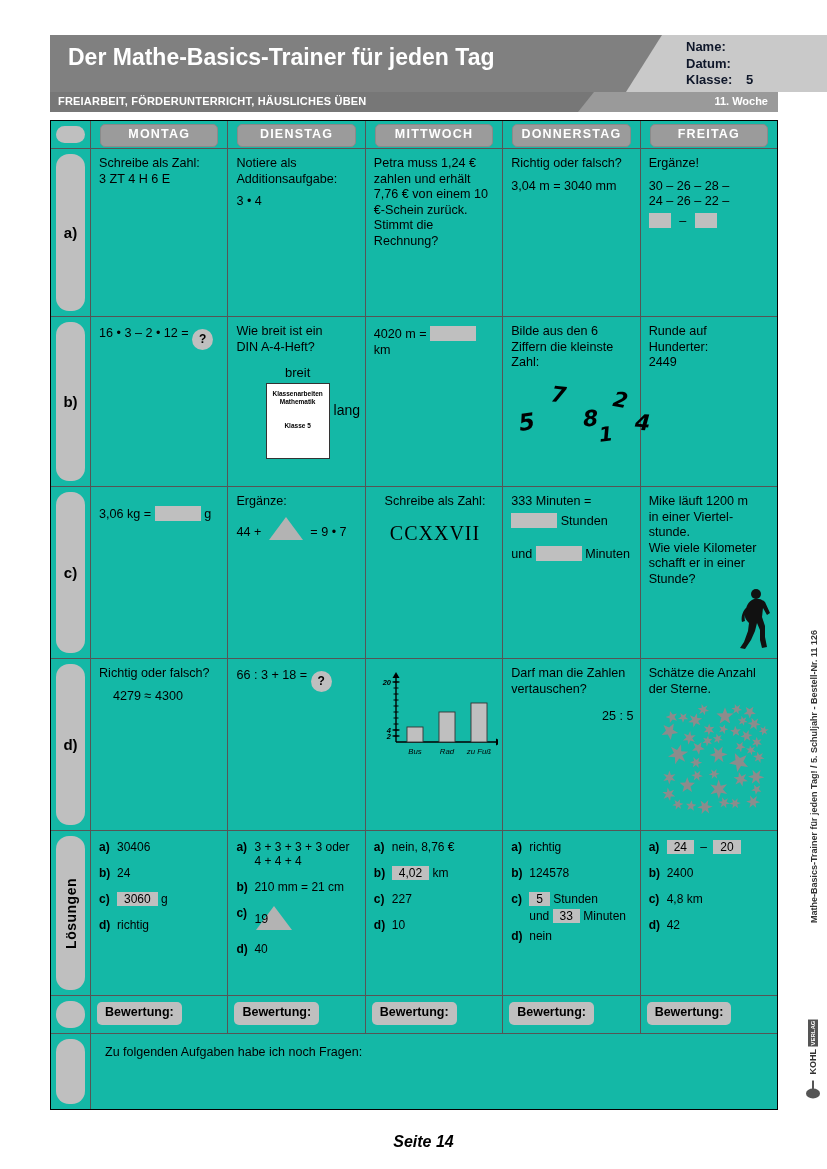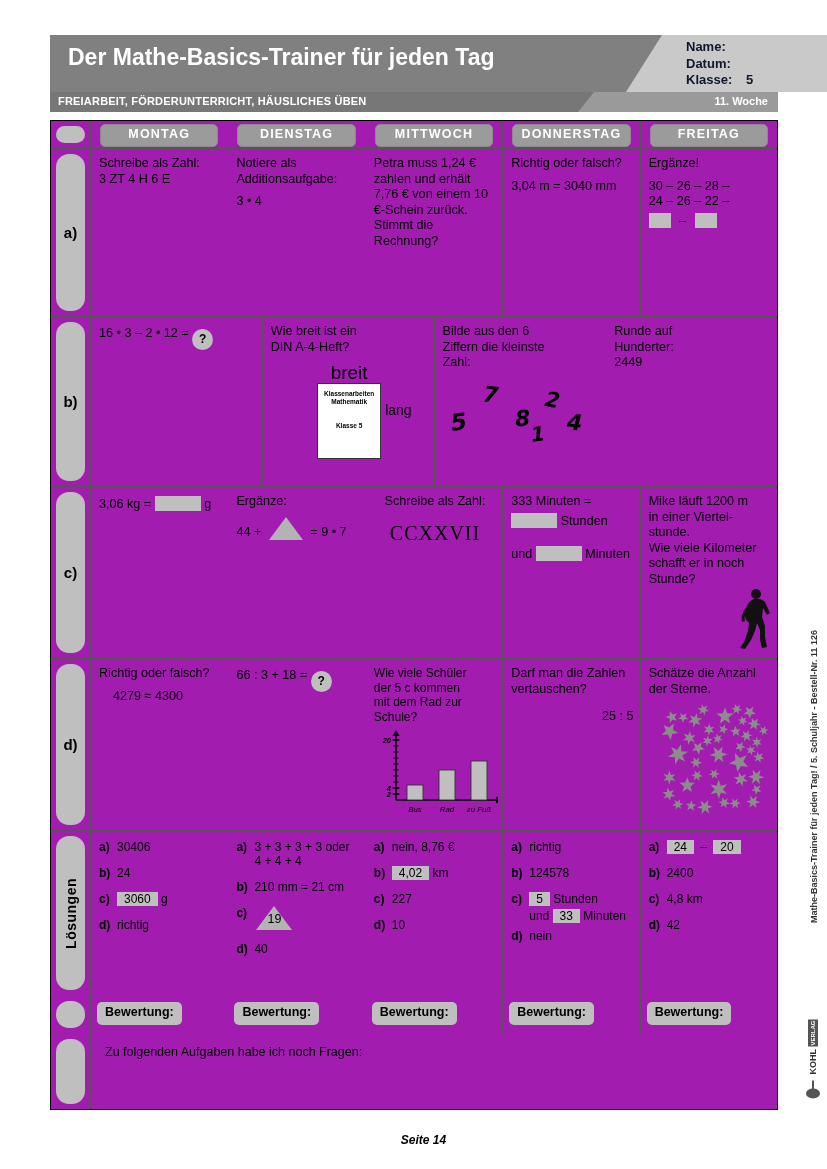--- a/index.html
+++ b/index.html
@@ -53,21 +53,21 @@
     clip-path: polygon(16px 0, 200px 0, 200px 20px, 0 20px);
   }
   .week {
     position:absolute; right:10px; top:3px;
     font-size:11px; font-weight:bold; color:#fff;
   }
 
   
   .sheet {
     position:absolute; left:50px; top:120px; width:728px; height:990px;
-    border:1px solid #000; background:#a21caf;
+    border:1px solid #000; background:#14b8a6;
   }
   .grid { width:100%; height:100%; display:flex; flex-direction:column; }
 
   .row { display:flex; width:100%; border-bottom:1px solid #555; }
   .row.last { border-bottom:none; }
 
   .rowlabel {
     width:40px; flex:0 0 40px; position:relative;
     display:flex; align-items:center; justify-content:center;
     border-right:1px solid #555;
@@ -128,32 +128,32 @@
 
   
   .tri {
     display:inline-block; width:0; height:0; vertical-align:-4px;
     border-left:17px solid transparent; border-right:17px solid transparent;
     border-bottom:23px solid #b3b3b3;
     margin:0 4px;
   }
   .tri-wrap { position:relative; display:inline-block; width:40px; height:24px; vertical-align:-5px;}
   .tri-num {
-    position:absolute; left:0; top:6px; width:40px; text-align:center;
+    position:absolute; left:0; top:6px; width:40px; 
     font-size:12.5px; z-index:3;
   }
   .tri-shape {
     position:absolute; left:2px; top:0; width:0; height:0;
     border-left:18px solid transparent; border-right:18px solid transparent;
     border-bottom:24px solid #b3b3b3;
   }
 
   
   .book-wrap { text-align:center; margin-top:10px; position:relative; }
-  .book-breit { font-size:19px; margin-bottom:2px; }
+  .book-breit { font-size:13px; margin-bottom:2px; }
   .book-box {
     display:inline-block; width:64px; height:76px;
     border:1px solid #333; background:#fff;
     text-align:center; padding-top:6px; position:relative;
   }
   .book-t1 { font-size:6.5px; font-weight:bold; line-height:8px; }
   .book-t2 { font-size:6.5px; font-weight:bold; margin-top:12px; }
   .book-lang {
     position:absolute; left:calc(50% + 36px); top:38px;
     font-size:14px;
@@ -191,21 +191,21 @@
     display:inline-block; background:#bfbfbf; border-radius:5px;
     padding:3px 8px 4px; font-size:12.5px; font-weight:bold; color:#000;
     margin-top:2px;
   }
 
   .notes-text { font-size:12.5px; padding-top:4px; padding-left:6px; }
 
   
   .pagefoot {
     position:absolute; left:0; right:0; top:1133px;
-    text-align:center; font-size:12px; font-style:italic; font-weight:bold;padding-left:20px;
+    text-align:center; font-size:16px; font-style:italic; font-weight:bold;padding-left:20px;
   }
 
   
   .vstrip {
     position:absolute; right:6px; top:630px;
     width:20px; height:470px;
   }
   .vtext {
     position:absolute; right:2px; top:0;
     writing-mode: vertical-rl; transform: rotate(180deg);
@@ -335,20 +335,27 @@
         <div class="book-breit">breit</div>
         <div class="book-box">
           <div class="book-t1">Klassenarbeiten</div>
           <div class="book-t1">Mathematik</div>
           <div class="book-t2">Klasse 5</div>
         </div>
         <div class="book-lang">lang</div>
       </div>
     </div>
 
+    <div class="cell">
+      <div style="margin-top:2px">
+        <span>4020 m =</span>
+        <span class="blank"></span>
+        <span>km</span>
+      </div>
+    </div>
 
     <div class="cell">
       <div>Bilde aus den 6</div>
       <div>Ziffern die kleinste</div>
       <div>Zahl:</div>
       <div class="digits">
         <span style="left:8px; top:40px; font-size:23px; transform:rotate(-8deg);">5</span>
         <span style="left:40px; top:12px; font-size:22px; transform:rotate(6deg);">7</span>
         <span style="left:72px; top:36px; font-size:22px; transform:rotate(-4deg);">8</span>
         <span style="left:102px; top:18px; font-size:21px; transform:rotate(10deg);">2</span>
@@ -364,21 +371,21 @@
     </div>
   </div>
 
   <div class="row r-c">
     <div class="rowlabel">
       <div class="pill"></div>
       <div class="pill-label">c)</div>
     </div>
 
     <div class="cell">
-      <div style="margin-top:2px">
+      <div style="margin-top:12px">
         <span>3,06 kg =</span>
         <span class="blank"></span>
         <span>g</span>
       </div>
     </div>
 
     <div class="cell">
       <div>Ergänze:</div>
       <div class="spacer6"></div>
       <div>
@@ -404,21 +411,21 @@
         <span class="blank"></span>
         <span>Minuten</span>
       </div>
     </div>
 
     <div class="cell">
       <div>Mike läuft 1200 m</div>
       <div>in einer Viertel-</div>
       <div>stunde.</div>
       <div>Wie viele Kilometer</div>
-      <div>schafft er in noch</div>
+      <div>schafft er in einer</div>
       <div>Stunde?</div>
       <div class="runner">
         <svg width="36" height="62" viewBox="0 0 36 62">
           <circle cx="21" cy="6" r="5" fill="#111"></circle>
           <path d="M19 11 C13 13 11 19 10 25 C9 30 12 33 14 35 L13 43 L9 54 L5 60 L10 61 L16 52 L20 43 L22 35 L25 42 L25 52 L27 60 L32 59 L30 49 L30 38 L27 29 L28 20 L32 27 L35 25 L30 14 C27 11 23 10 19 11 Z" fill="#111"></path>
           <path d="M11 20 C7 24 6 30 7 34 L10 33 C9 29 10 24 13 21 Z" fill="#111"></path>
         </svg>
       </div>
     </div>
   </div>
@@ -436,26 +443,20 @@
     </div>
 
     <div class="cell">
       <div style="margin-top:2px">
         <span>66 : 3 + 18 =</span>
         <span class="qmark">?</span>
       </div>
     </div>
 
     <div class="cell">
-      <div style="font-size:12px;line-height:14.5px">
-        <div>Wie viele Schüler</div>
-        <div>der 5 c kommen</div>
-        <div>mit dem Rad zur</div>
-        <div>Schule?</div>
-      </div>
       <div class="chart">
         <svg id="chart-svg" width="124" height="86" viewBox="0 0 124 86">
               <line x1="22" y1="70" x2="22" y2="4" stroke="#000" stroke-width="1.4"></line>
               <polygon points="18.5,6 25.5,6 22,0" fill="#000"></polygon>
               <line x1="22" y1="70" x2="124" y2="70" stroke="#000" stroke-width="1.4"></line>
               <polygon points="122,66.5 122,73.5 129,70" fill="#000"></polygon>
               <line x1="19.5" y1="64" x2="24.5" y2="64" stroke="#000" stroke-width="1"></line>
               <line x1="19.5" y1="58" x2="24.5" y2="58" stroke="#000" stroke-width="1"></line>
               <line x1="19.5" y1="52" x2="24.5" y2="52" stroke="#000" stroke-width="1"></line>
               <line x1="19.5" y1="46" x2="24.5" y2="46" stroke="#000" stroke-width="1"></line>

